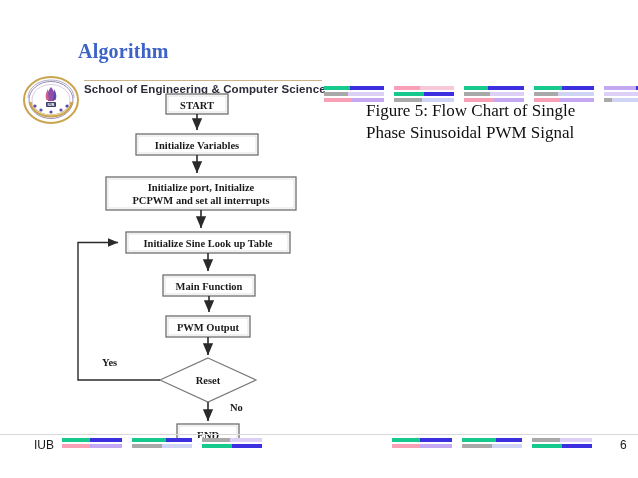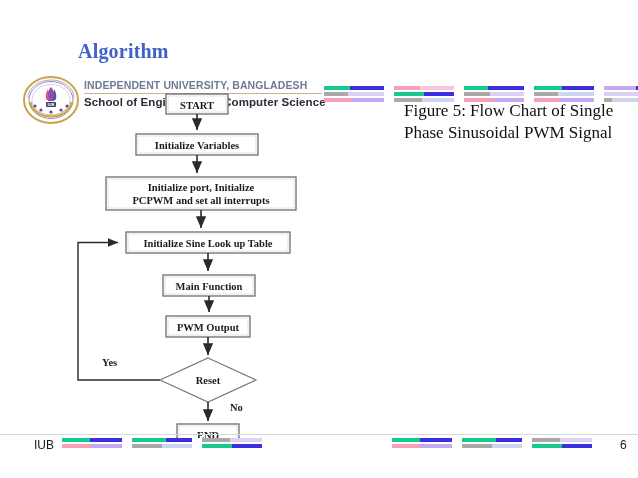--- a/index.html
+++ b/index.html
@@ -121,21 +121,20 @@
   
   #figure-caption {
     position: absolute;
     left: 366px;
     top: 100px;
     width: 230px;
     font-family: "Liberation Serif", serif;
     font-size: 17px;
     line-height: 22px;
     color: #101010;
-    margin-left: 38px;
   }
 
   
   #flowchart {
     position: absolute;
     left: 60px;
     top: 88px;
     width: 290px;
     height: 350px;
     text-align: center;
@@ -211,21 +210,20 @@
         <circle cx="13" cy="30" r="1.6" fill="#5b49b0"></circle>
         <circle cx="19" cy="34" r="1.6" fill="#5b49b0"></circle>
         <circle cx="29" cy="36" r="1.6" fill="#5b49b0"></circle>
         <circle cx="39" cy="34" r="1.6" fill="#5b49b0"></circle>
         <circle cx="45" cy="30" r="1.6" fill="#5b49b0"></circle>
         <path d="M6 22 C6 12, 16 4, 29 4 C42 4, 52 12, 52 22" fill="none" stroke="#a8a0b8" stroke-width="0.9"></path>
       </svg>
     </div>
 
     <div id="header-text-block">
-      <div class="hdr-line1">INDEPENDENT UNIVERSITY, BANGLADESH</div>
       <div class="hdr-rule"></div>
       <div class="hdr-line2">School of Engineering &amp; Computer Science</div>
     </div>
 
     <div class="bar-strip" id="header-bars">
         <div class="bar-group">
           <div class="bar-row">
             <div class="bar-seg" style="width: 26px; background: rgb(22, 201, 141);"></div>
             <div class="bar-seg" style="width: 34px; background: rgb(59, 47, 224);"></div>
           </div>

